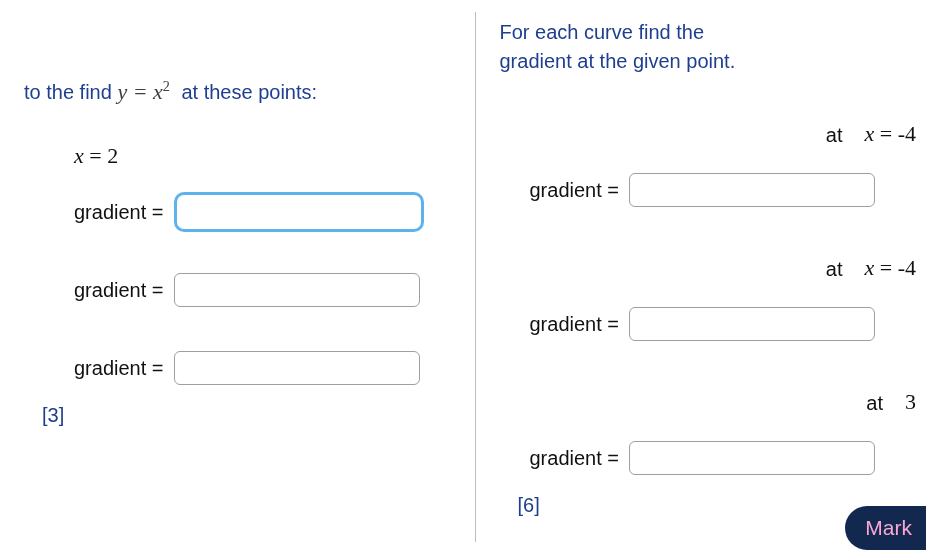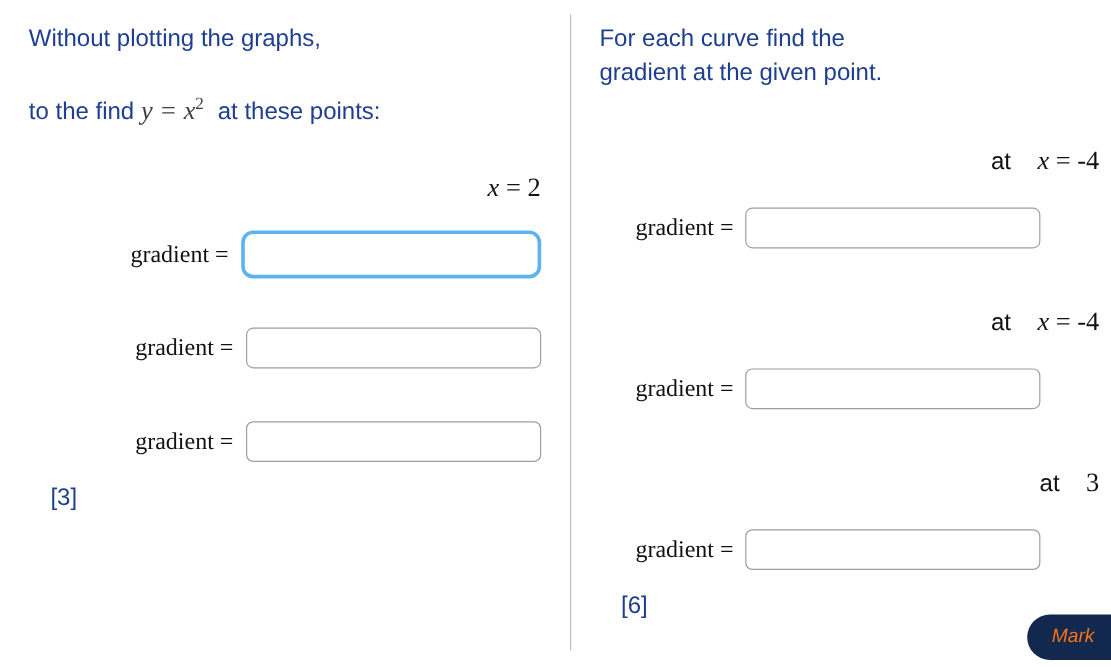--- a/index.html
+++ b/index.html
@@ -45,32 +45,31 @@
     color: #404040;
     position: relative;
     padding-right: 6px;
   }
   .formula sup { font-size: 0.65em; vertical-align: super; font-style: normal; }
   .row {
     display: flex;
     align-items: center;
     margin: 0 0 16px 0;
     min-height: 40px;
-    justify-content: flex-end;
   }
   .indent-a { padding-left: 50px; }
   .indent-b { padding-left: 50px; }
   .point-label {
     font-family: 'Times New Roman', serif;
     font-size: 22px;
     color: #111;
   }
   .point-label .xv { font-style: italic; }
   .grad-label {
-    font-family: Liberation Serif, serif;
+    font-family: Liberation Sans, sans-serif;
     font-size: 20px;
     color: #111;
     margin-right: 10px;
   }
   .ans-box {
     display: inline-block;
     min-width: 48px;
     height: 34px;
     border: 1px solid #9aa0a6;
     border-radius: 6px;
@@ -102,38 +101,37 @@
     margin-bottom: 16px;
   }
   .right-line .left-chunk { padding-left: 30px; display:flex; align-items:center;}
   .right-line .right-chunk { display:flex; align-items:flex-end; gap: 22px; padding-right: 6px;}
   .at-label { font-family: Arial,sans-serif; font-size:20px; color:#111; }
   .mark-btn {
     position: absolute;
     right: 0;
     bottom: 6px;
     background: #12284f;
-    color: #f97316;
-    font-size: 16px;
+    color: #f9a8d4;
+    font-size: 21px;
     padding: 10px 14px 10px 20px;
     border-top-left-radius: 22px;
     border-bottom-left-radius: 22px;
     border: none;
     cursor: pointer;
-    font-style: italic;
   }
 </style>
 </head>
 <body>
 
 <div class="page">
 
   <div class="col col-left">
     <div class="prompt">
-      <span>Without plotting the graphs,</span><br>
+      <br>
       <br>
       <span>to the find </span>
       <span class="formula">
         <span class="math-ital">y</span><span> = </span><span class="math-ital">x</span><sup>2</sup>
       </span>
       <span> at these points:</span>
     </div>
 
     <div class="row indent-a">
       <span class="point-label">

